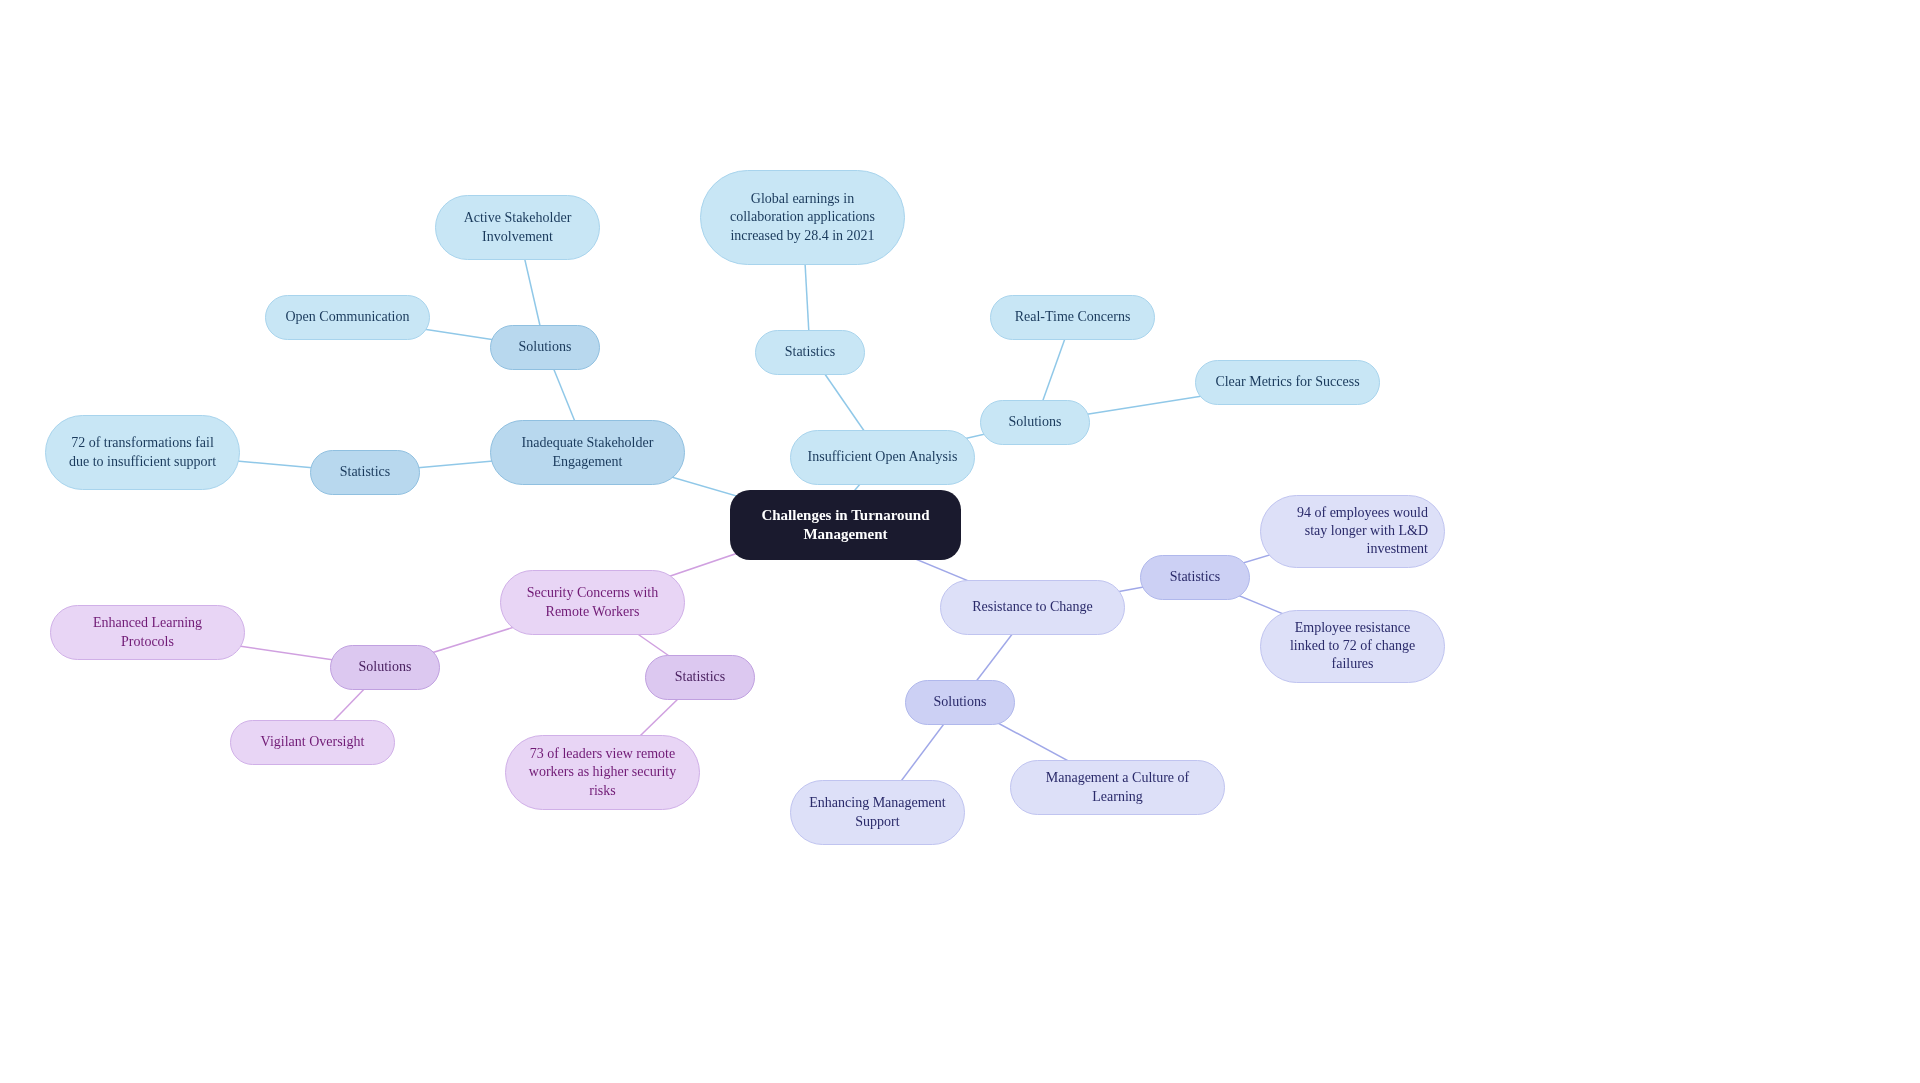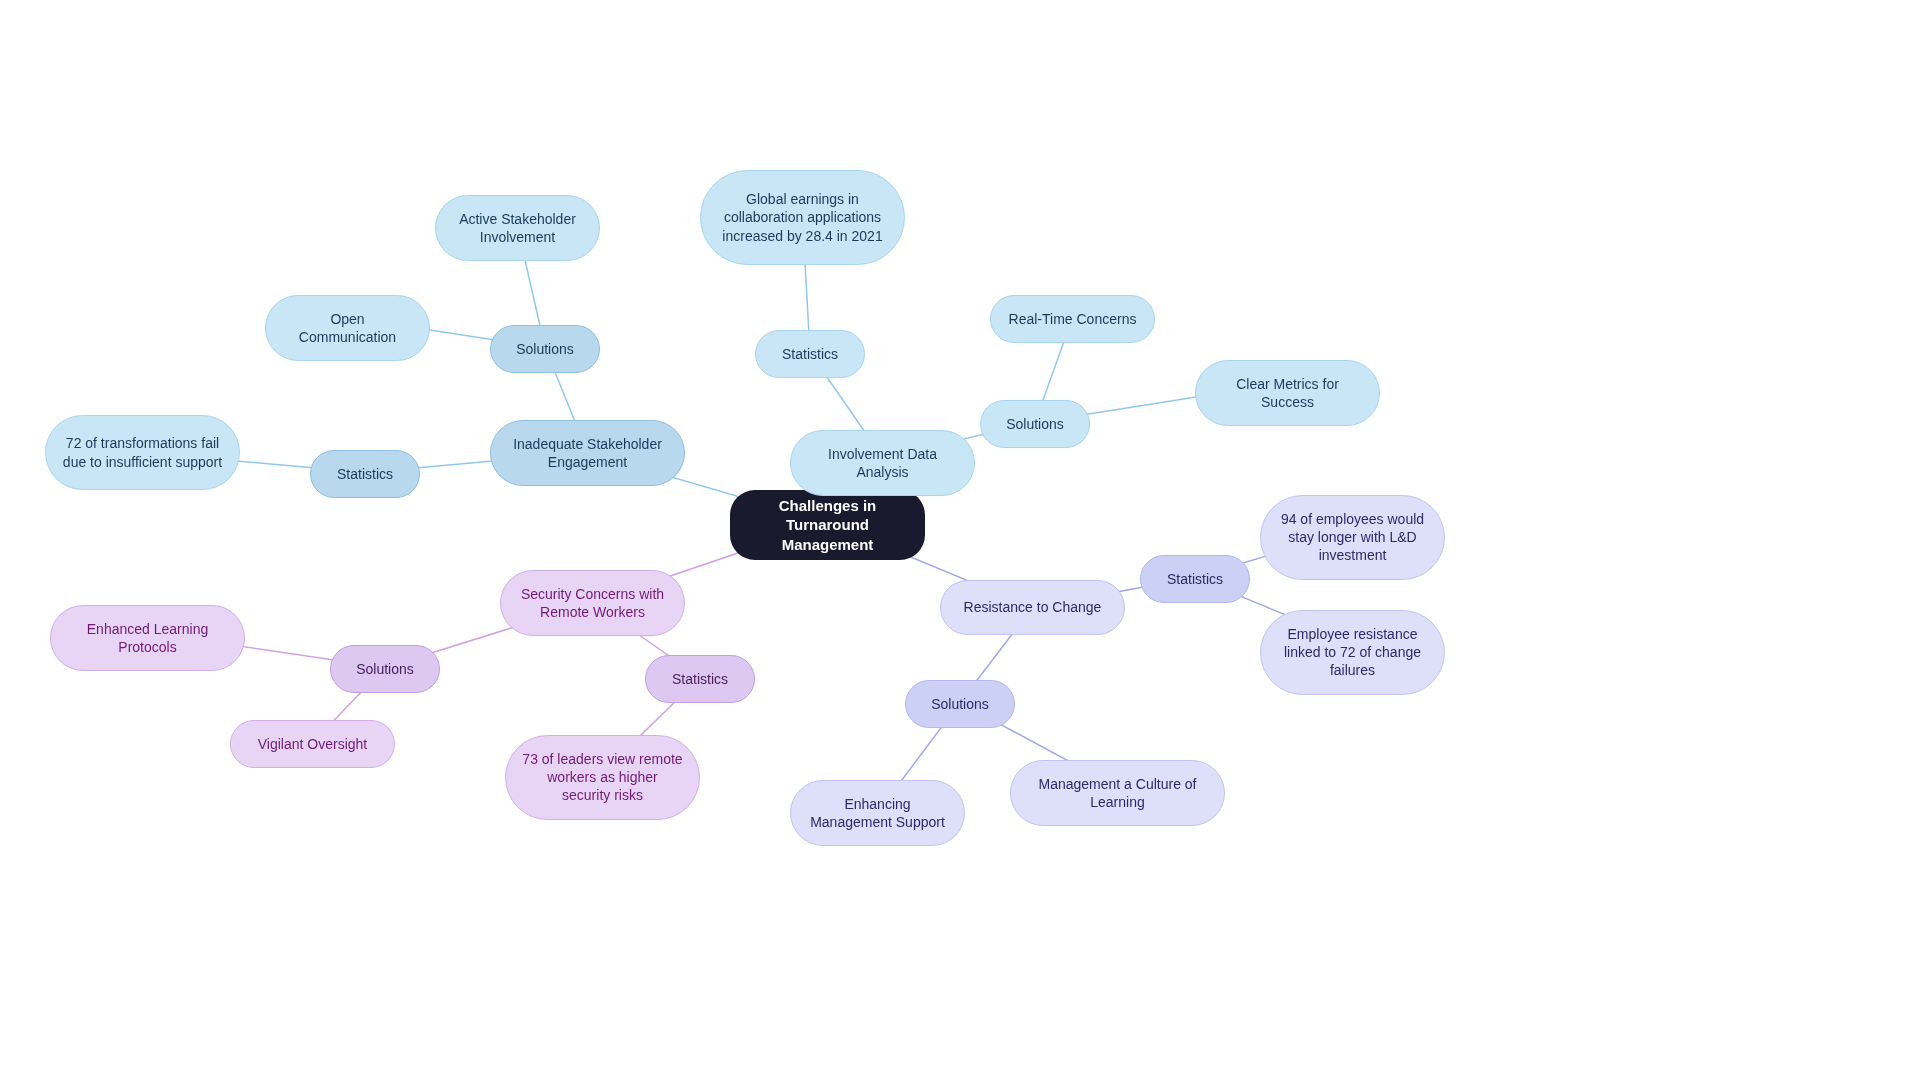--- a/index.html
+++ b/index.html
@@ -27,22 +27,23 @@
     .node {
       position: absolute;
       border-radius: 50px;
       display: flex;
       align-items: center;
       justify-content: center;
       text-align: center;
       font-size: 14px;
       font-weight: 500;
       z-index: 1;
-      padding: 14px 16px;
+      padding: 8px 16px;
       line-height: 1.3;
+      font-family: Liberation Serif, serif;
     }
     .node-center {
       background: #1a1a2e;
       color: #ffffff;
       font-size: 15px;
       font-weight: 600;
       width: 180px;
       height: 70px;
       border-radius: 20px;
     }
@@ -101,36 +102,36 @@
       <line x1="1032.5" y1="607.5" x2="960" y2="702.5" stroke="#a0a8e8" stroke-width="1.5"></line>
       <line x1="960" y1="702.5" x2="1117.5" y2="787.5" stroke="#a0a8e8" stroke-width="1.5"></line>
       <line x1="960" y1="702.5" x2="877.5" y2="812.5" stroke="#a0a8e8" stroke-width="1.5"></line>
       <line x1="827.5" y1="522.5" x2="592.5" y2="602.5" stroke="#d0a0e0" stroke-width="1.5"></line>
       <line x1="592.5" y1="602.5" x2="700" y2="677.5" stroke="#d0a0e0" stroke-width="1.5"></line>
       <line x1="700" y1="677.5" x2="602.5" y2="772.5" stroke="#d0a0e0" stroke-width="1.5"></line>
       <line x1="592.5" y1="602.5" x2="385" y2="667.5" stroke="#d0a0e0" stroke-width="1.5"></line>
       <line x1="385" y1="667.5" x2="147.5" y2="632.5" stroke="#d0a0e0" stroke-width="1.5"></line>
       <line x1="385" y1="667.5" x2="312.5" y2="742.5" stroke="#d0a0e0" stroke-width="1.5"></line>
     </svg>
-<div class="node node-center" style="left: 730px; top: 490px; width: 195px; min-height: 65px; border-radius: 25px;">Challenges in Turnaround Management</div>
+<div class="node node-center" style="left: 730px; top: 490px; width: 231px; min-height: 65px;">Challenges in Turnaround Management</div>
     <div class="node node-blue-dark" style="left: 490px; top: 420px; width: 195px; min-height: 65px;">Inadequate Stakeholder Engagement</div>
     <div class="node node-blue-dark" style="left: 490px; top: 325px; width: 110px; min-height: 45px;">Solutions</div>
     <div class="node node-blue" style="left: 435px; top: 195px; width: 165px; min-height: 65px;">Active Stakeholder Involvement</div>
     <div class="node node-blue" style="left: 265px; top: 295px; width: 165px; min-height: 45px;">Open Communication</div>
     <div class="node node-blue-dark" style="left: 310px; top: 450px; width: 110px; min-height: 45px;">Statistics</div>
     <div class="node node-blue" style="left: 45px; top: 415px; width: 195px; min-height: 75px;">72 of transformations fail due to insufficient support</div>
-    <div class="node node-blue" style="left: 790px; top: 430px; width: 185px; min-height: 55px;">Involvement Data Analysis</div>
+    <div class="node node-blue" style="left: 790px; top: 430px; width: 185px; min-height: 55px;">Insufficient Open Analysis</div>
     <div class="node node-blue" style="left: 755px; top: 330px; width: 110px; min-height: 45px;">Statistics</div>
     <div class="node node-blue" style="left: 700px; top: 170px; width: 205px; min-height: 95px;">Global earnings in collaboration applications increased by 28.4 in 2021</div>
     <div class="node node-blue" style="left: 980px; top: 400px; width: 110px; min-height: 45px;">Solutions</div>
     <div class="node node-blue" style="left: 990px; top: 295px; width: 165px; min-height: 45px;">Real-Time Concerns</div>
     <div class="node node-blue" style="left: 1195px; top: 360px; width: 185px; min-height: 45px;">Clear Metrics for Success</div>
     <div class="node node-lavender" style="left: 940px; top: 580px; width: 185px; min-height: 55px;">Resistance to Change</div>
     <div class="node node-lavender-dark" style="left: 1140px; top: 555px; width: 110px; min-height: 45px;">Statistics</div>
-    <div class="node node-lavender" style="left: 1260px; top: 495px; width: 185px; min-height: 70px;">94 of employees would stay longer with L&amp;D investment</div>
+    <div class="node node-lavender" style="left: 1260px; top: 495px; width: 185px; min-height: 70px; text-align: right;">94 of employees would stay longer with L&amp;D investment</div>
     <div class="node node-lavender" style="left: 1260px; top: 610px; width: 185px; min-height: 65px;">Employee resistance linked to 72 of change failures</div>
     <div class="node node-lavender-dark" style="left: 905px; top: 680px; width: 110px; min-height: 45px;">Solutions</div>
     <div class="node node-lavender" style="left: 1010px; top: 760px; width: 215px; min-height: 55px;">Management a Culture of Learning</div>
     <div class="node node-lavender" style="left: 790px; top: 780px; width: 175px; min-height: 65px;">Enhancing Management Support</div>
     <div class="node node-purple" style="left: 500px; top: 570px; width: 185px; min-height: 65px;">Security Concerns with Remote Workers</div>
     <div class="node node-purple-dark" style="left: 645px; top: 655px; width: 110px; min-height: 45px;">Statistics</div>
     <div class="node node-purple" style="left: 505px; top: 735px; width: 195px; min-height: 75px;">73 of leaders view remote workers as higher security risks</div>
     <div class="node node-purple-dark" style="left: 330px; top: 645px; width: 110px; min-height: 45px;">Solutions</div>
     <div class="node node-purple" style="left: 50px; top: 605px; width: 195px; min-height: 55px;">Enhanced Learning Protocols</div>
     <div class="node node-purple" style="left: 230px; top: 720px; width: 165px; min-height: 45px;">Vigilant Oversight</div>

